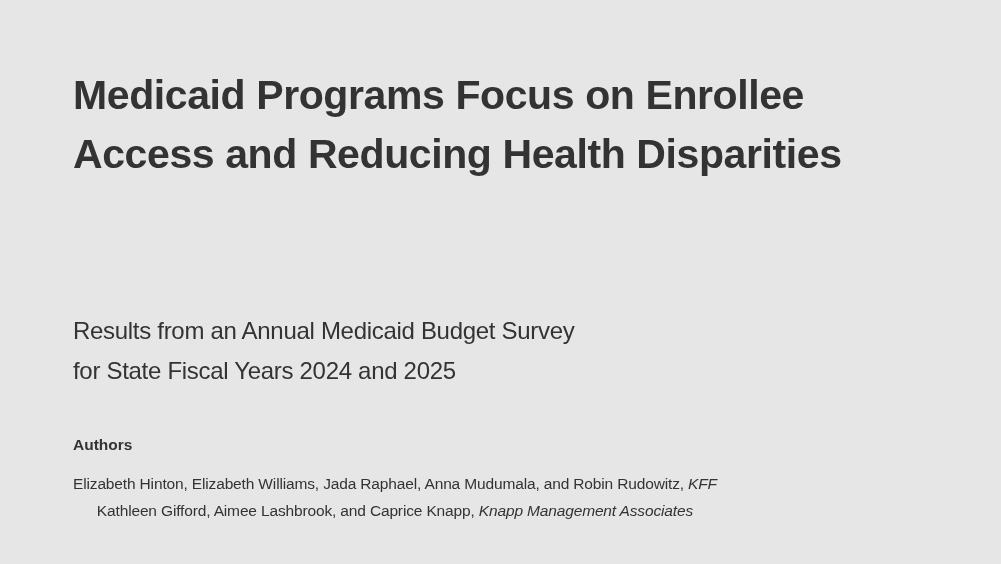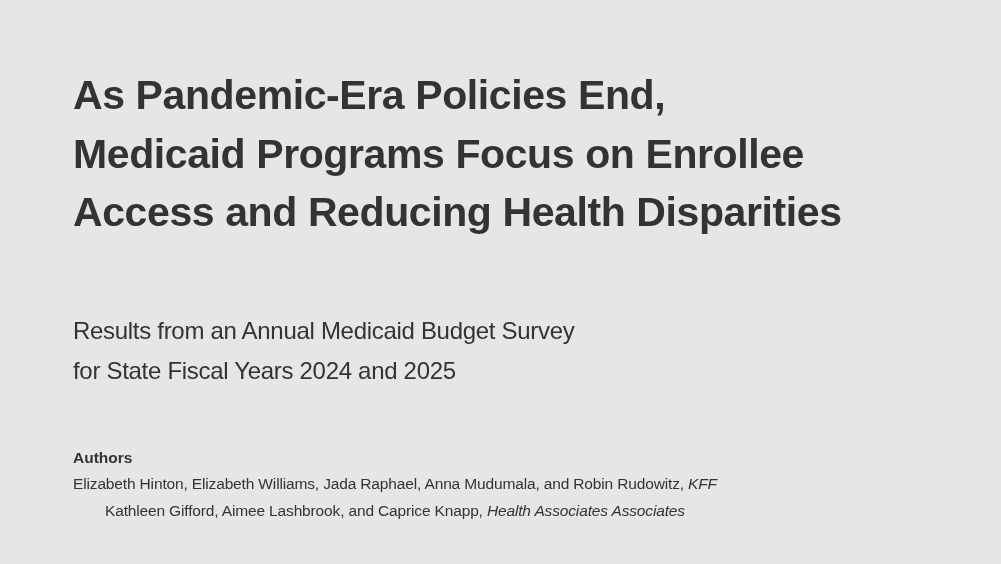--- a/index.html
+++ b/index.html
@@ -42,21 +42,21 @@
       font-family: "Liberation Sans", sans-serif;
       font-weight: normal;
       font-size: 24px;
       line-height: 40px;
       letter-spacing: -0.3px;
       color: #333333;
     }
     .subtitle span { display: block; white-space: nowrap; }
     .authors-heading {
       position: absolute;
-      top: 448px;
+      top: 435px;
       left: 0;
       margin: 0;
       font-family: "Liberation Sans", sans-serif;
       font-weight: bold;
       font-size: 15.5px;
       line-height: 20px;
       color: #333333;
     }
     .authors {
       position: absolute;
@@ -69,29 +69,28 @@
       letter-spacing: -0.15px;
     }
     .authors .line { display: block; white-space: nowrap; text-align: center; }
     .authors em { font-style: italic; }
   </style>
 </head>
 <body>
 
 <div class="page">
   <h1 class="title">
-    <span>As Pandemic-Era Policies End,</span>
     <span>Medicaid Programs Focus on Enrollee</span>
     <span>Access and Reducing Health Disparities</span>
   </h1>
 
   <h2 class="subtitle">
     <span>Results from an Annual Medicaid Budget Survey</span>
     <span>for State Fiscal Years 2024 and 2025</span>
   </h2>
 
   <h3 class="authors-heading">Authors</h3>
 
   <div class="authors">
     <span class="line"><span>Elizabeth Hinton, Elizabeth Williams, Jada Raphael, Anna Mudumala, and Robin Rudowitz, </span><em>KFF</em></span>
-    <span class="line"><span>Kathleen Gifford, Aimee Lashbrook, and Caprice Knapp, </span><em>Health Associates Associates</em></span>
+    <span class="line"><span>Kathleen Gifford, Aimee Lashbrook, and Caprice Knapp, </span><em>Knapp Management Associates</em></span>
   </div>
 </div>
 
 </body></html>

